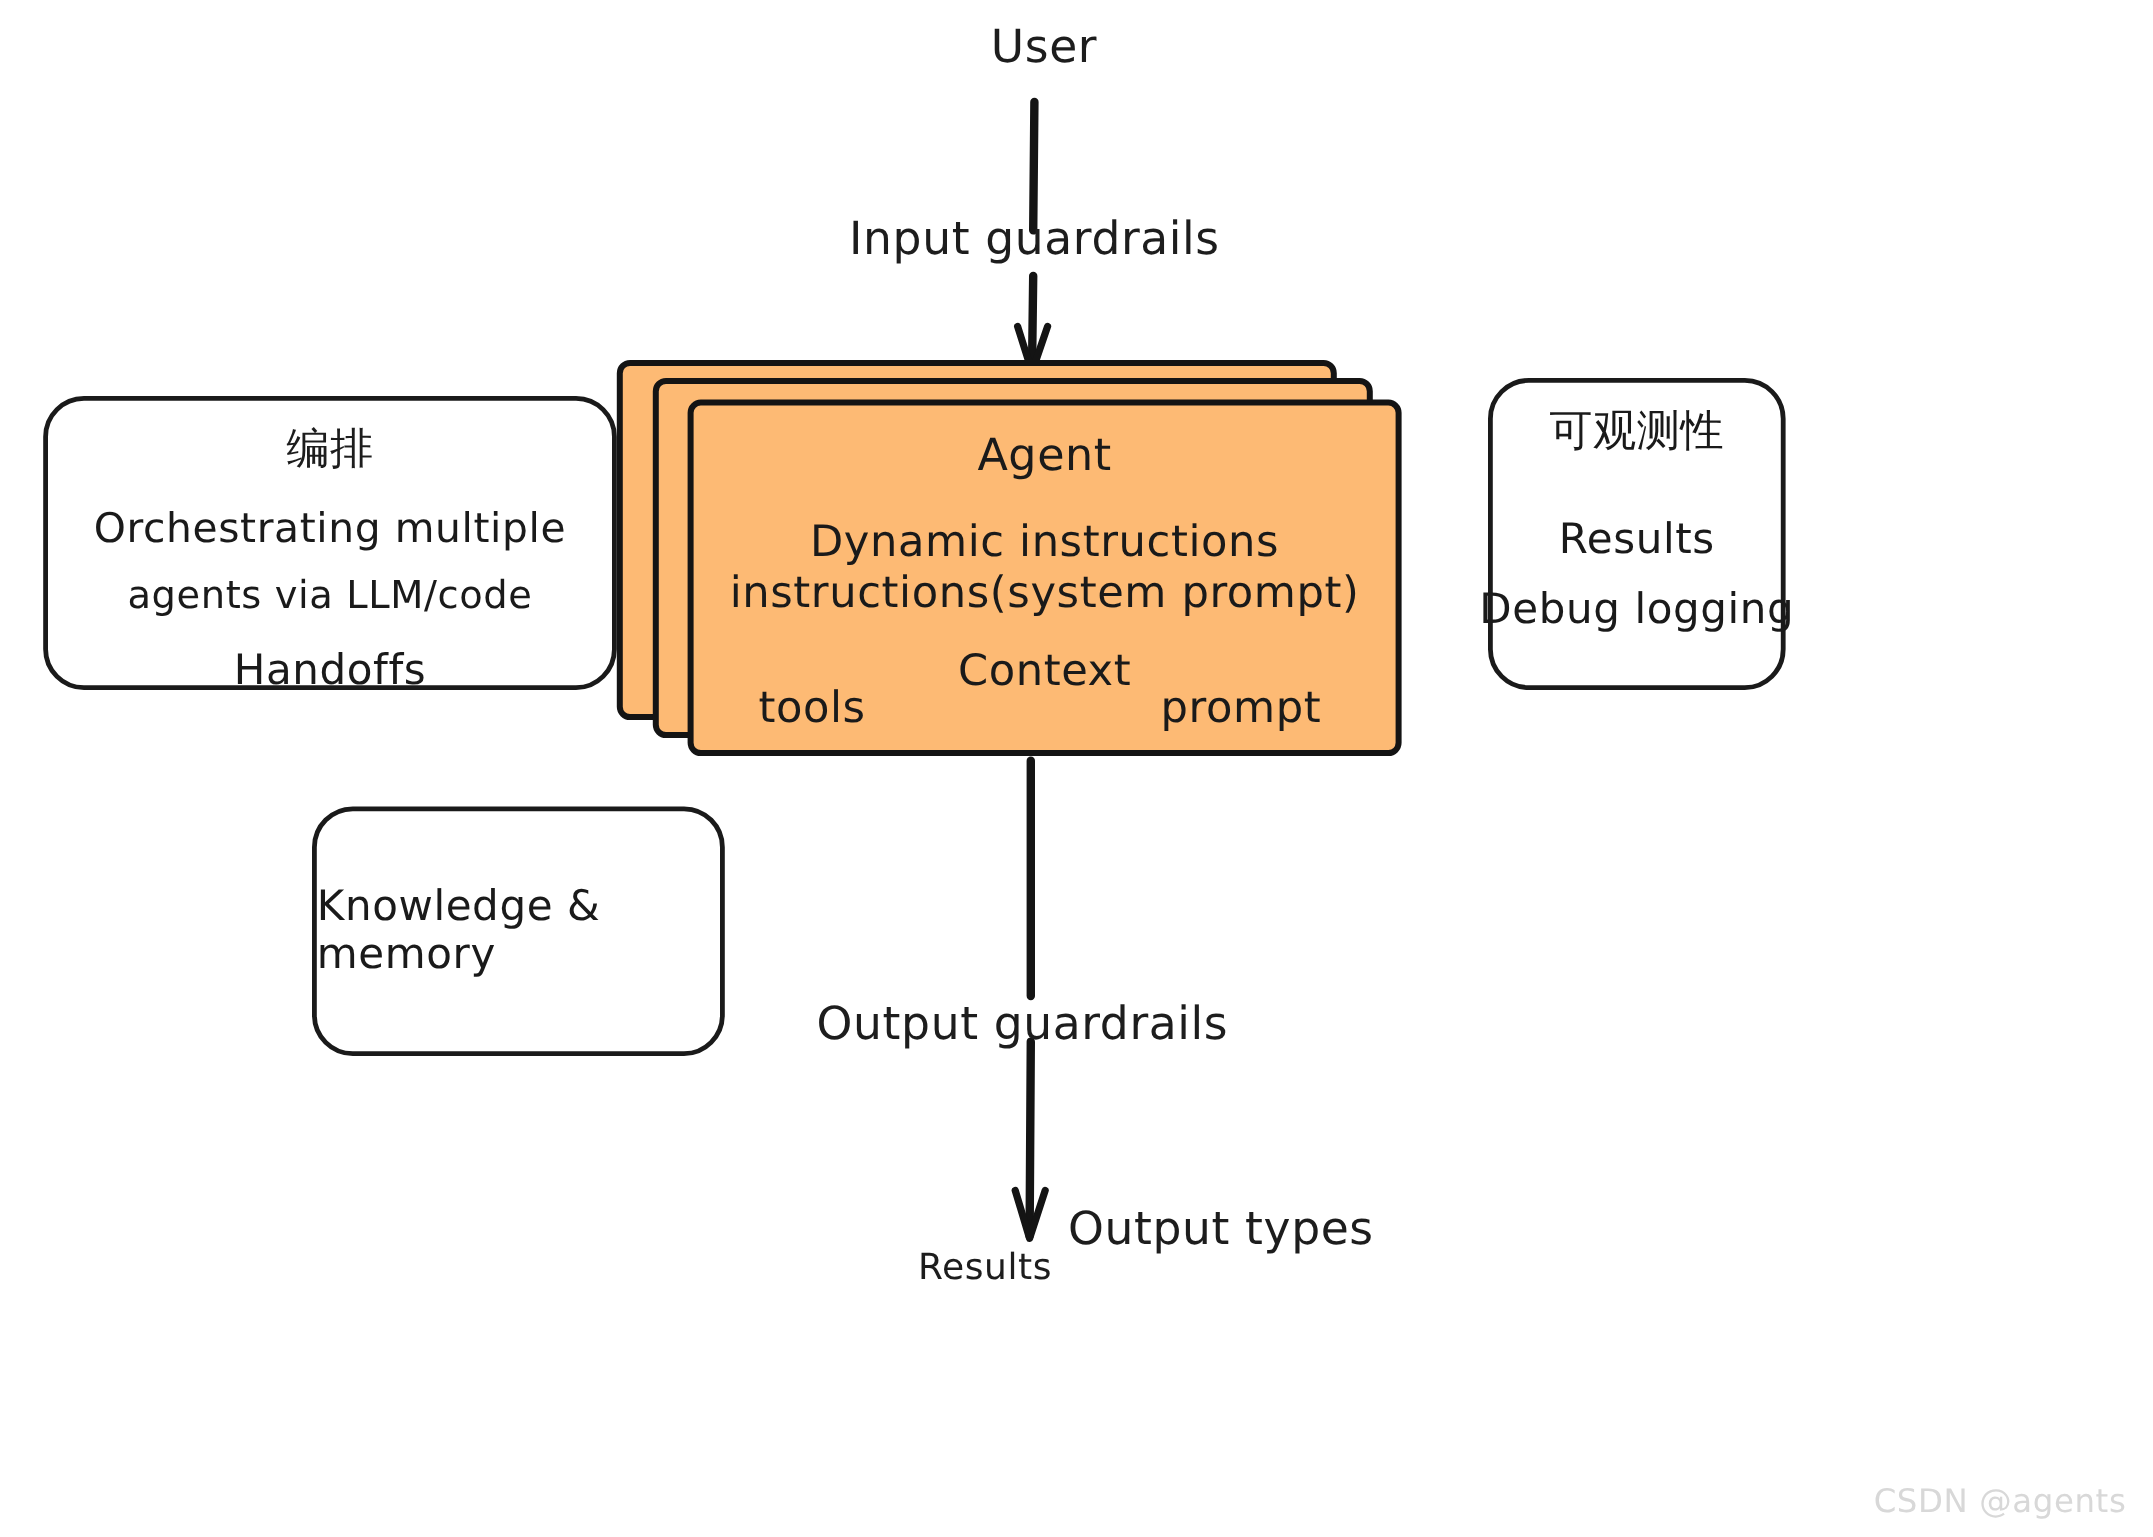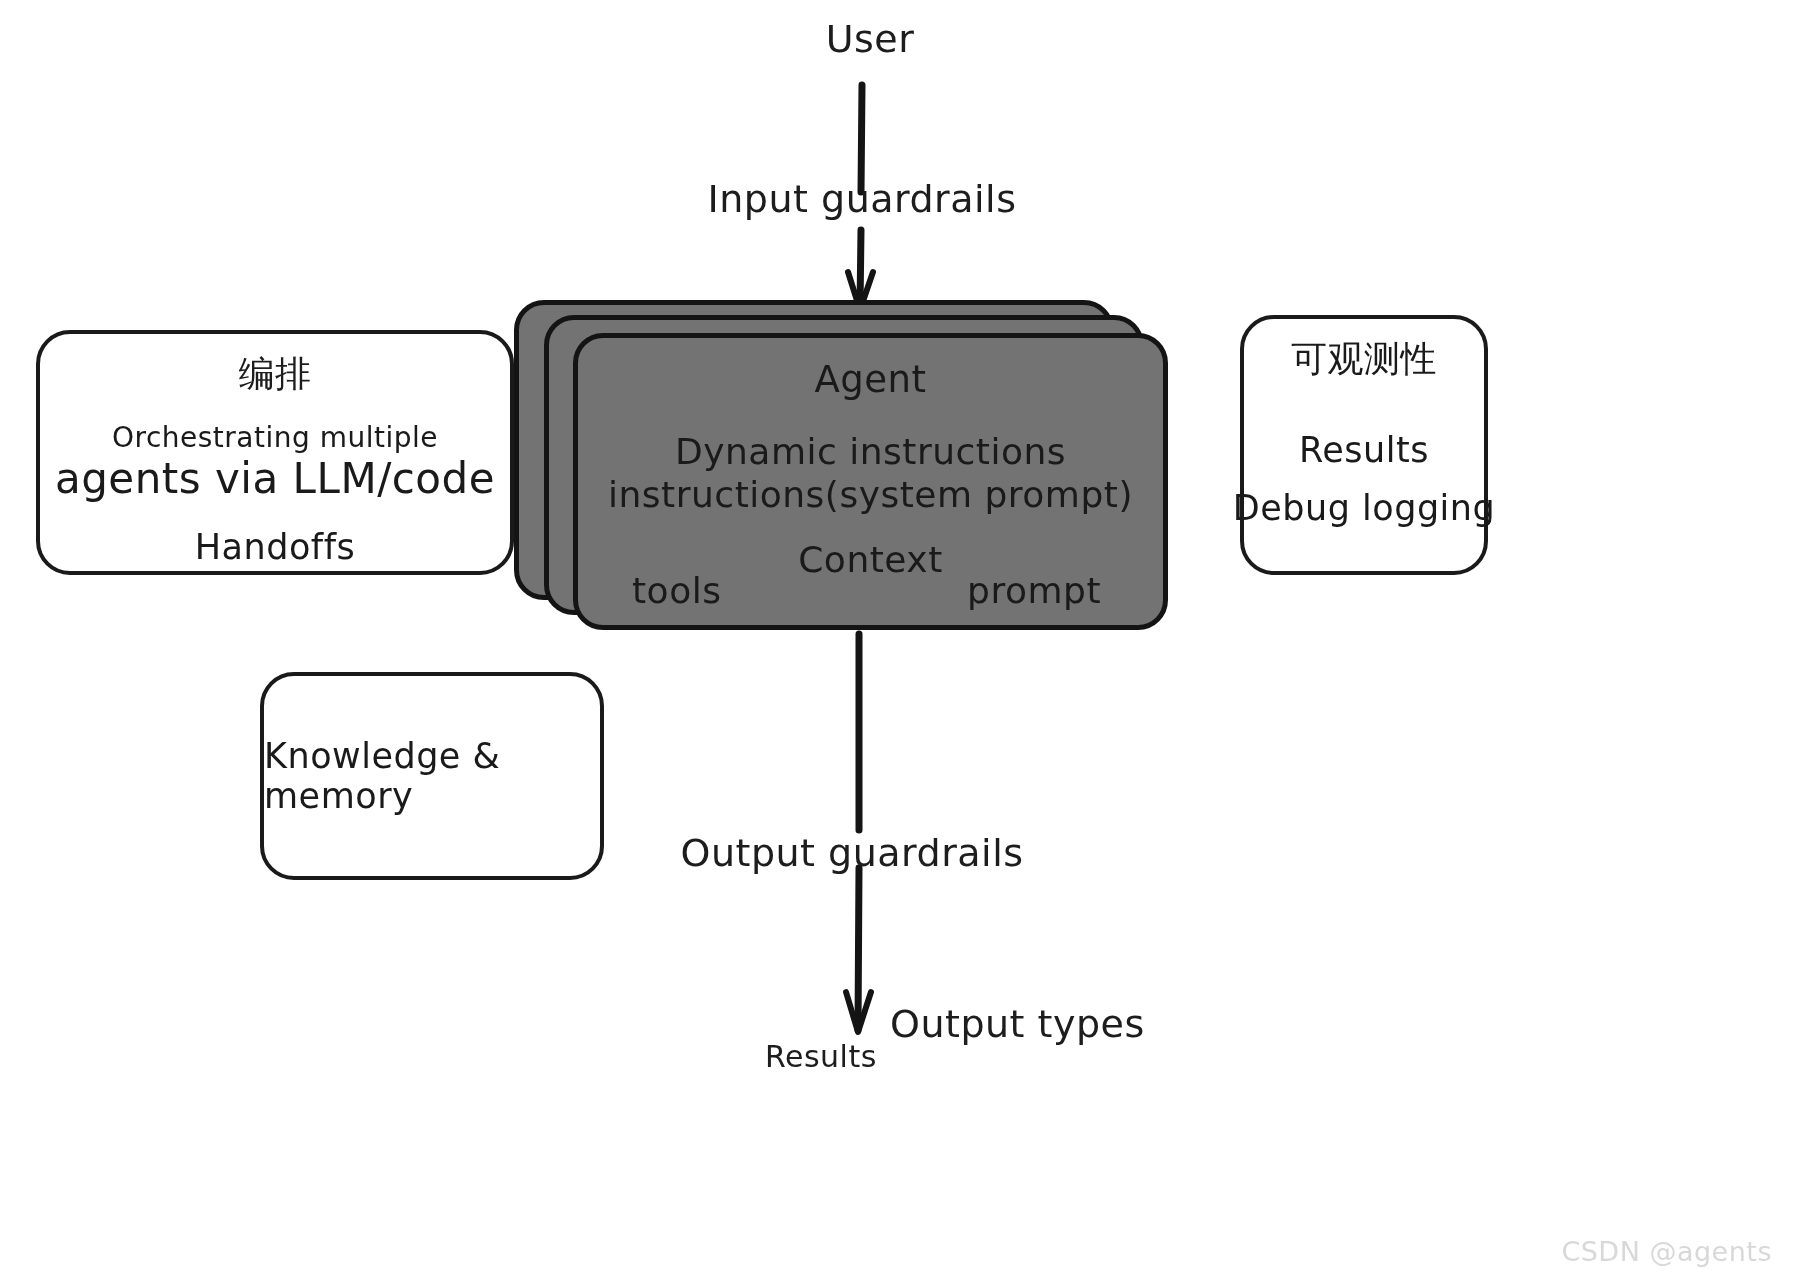--- a/index.html
+++ b/index.html
@@ -55,22 +55,22 @@
   }
 
   
   .agent-stack {
     position: absolute;
   }
   .agent-card {
     position: absolute;
     box-sizing: border-box;
     border: 5px solid #141414;
-    border-radius: 30px;
-    background: #737373;
+    border-radius: 11px;
+    background: #fdba74;
   }
   .agent-front {
     z-index: 4;
   }
   .agent-mid {
     z-index: 3;
   }
   .agent-back {
     z-index: 2;
   }
@@ -109,22 +109,22 @@
     <path d="M17 5 L16 112" stroke="#141414" stroke-width="7" stroke-linecap="round" fill="none"></path>
     <path d="M16 150 L15 228" stroke="#141414" stroke-width="7" stroke-linecap="round" fill="none"></path>
     <path d="M3 192 L15 230 L28 192" stroke="#141414" stroke-width="6" fill="none" stroke-linecap="round" stroke-linejoin="round"></path>
   </svg>
 
   <div class="txt hand center" style="left:862px; top:178px; font-size:38px;">Input guardrails</div>
 
   <div class="box" style="left:36px; top:330px; width:478px; height:245px;">
     <div class="box-content" style="padding-top:16px;">
       <div class="hand" style="font-size:36px; color:#1d1d1d;">编排</div>
-      <div class="hand" style="font-size:28px; margin-top:22px;">Orchestrating multiple</div>
-      <div class="hand" style="font-size:42px; margin-top:0;">agents via LLM/code</div>
+      <div class="hand" style="font-size:34px; margin-top:22px;">Orchestrating multiple</div>
+      <div class="hand" style="font-size:32px; margin-top:16px;">agents via LLM/code</div>
       <div class="hand" style="font-size:35px; margin-top:24px;">Handoffs</div>
     </div>
   </div>
 
   <div class="agent-stack" style="left:0; top:0; width:1794px; height:1281px;">
 
     <div class="agent-card agent-back" style="left:514px; top:300px; width:600px; height:300px;"></div>
 
     <div class="agent-card agent-mid" style="left:544px; top:315px; width:600px; height:300px;"></div>
 

